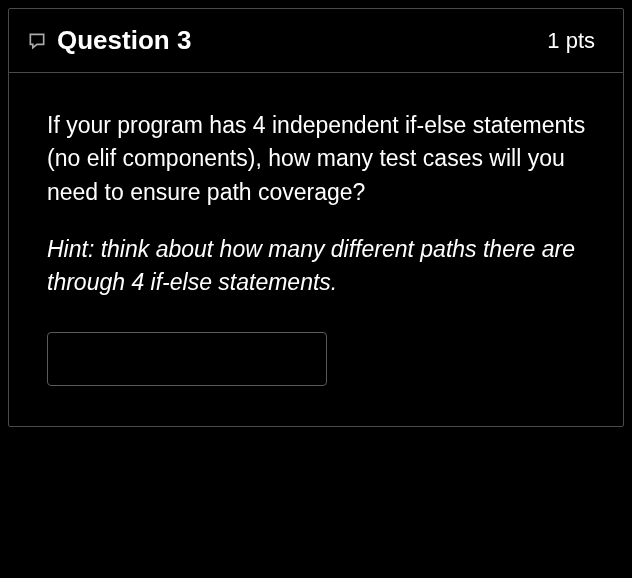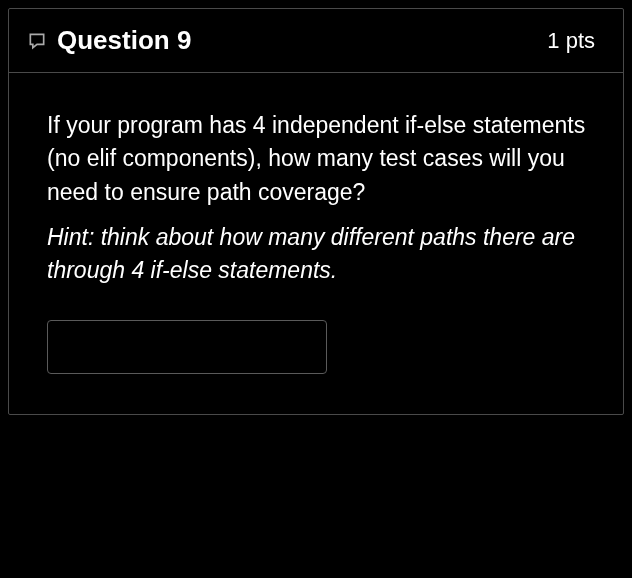--- a/index.html
+++ b/index.html
@@ -49,21 +49,21 @@
       font-weight: 400;
     }
     .question-body {
       padding: 36px 28px 40px 38px;
     }
     .question-text {
       color: #fff;
       font-size: 23px;
       line-height: 1.45;
       font-weight: 400;
-      margin-bottom: 12px;
+      margin-bottom: 24px;
     }
     .question-hint {
       color: #fff;
       font-size: 23px;
       line-height: 1.45;
       font-weight: 400;
       margin-bottom: 32px;
       font-style: italic;
     }
     .answer-input {
@@ -82,21 +82,21 @@
 <body>
 
 <div class="question-card">
   <div class="question-header">
     <div class="question-header-left">
       <span class="question-icon">
         <svg width="20" height="20" viewBox="0 0 24 24" fill="none" stroke="#aaa" stroke-width="2">
           <path d="M4 4h16v12H12l-5 4v-4H4V4z"></path>
         </svg>
       </span>
-      <span class="question-title">Question 9</span>
+      <span class="question-title">Question 3</span>
     </div>
     <span class="question-points">1 pts</span>
   </div>
   <div class="question-body">
     <p class="question-text">If your program has 4 independent if-else statements (no elif components), how many test cases will you need to ensure path coverage?</p>
     <p class="question-hint">Hint: think about how many different paths there are through 4 if-else statements.</p>
     <input type="text" class="answer-input" placeholder="" style="">
   </div>
 </div>
 

